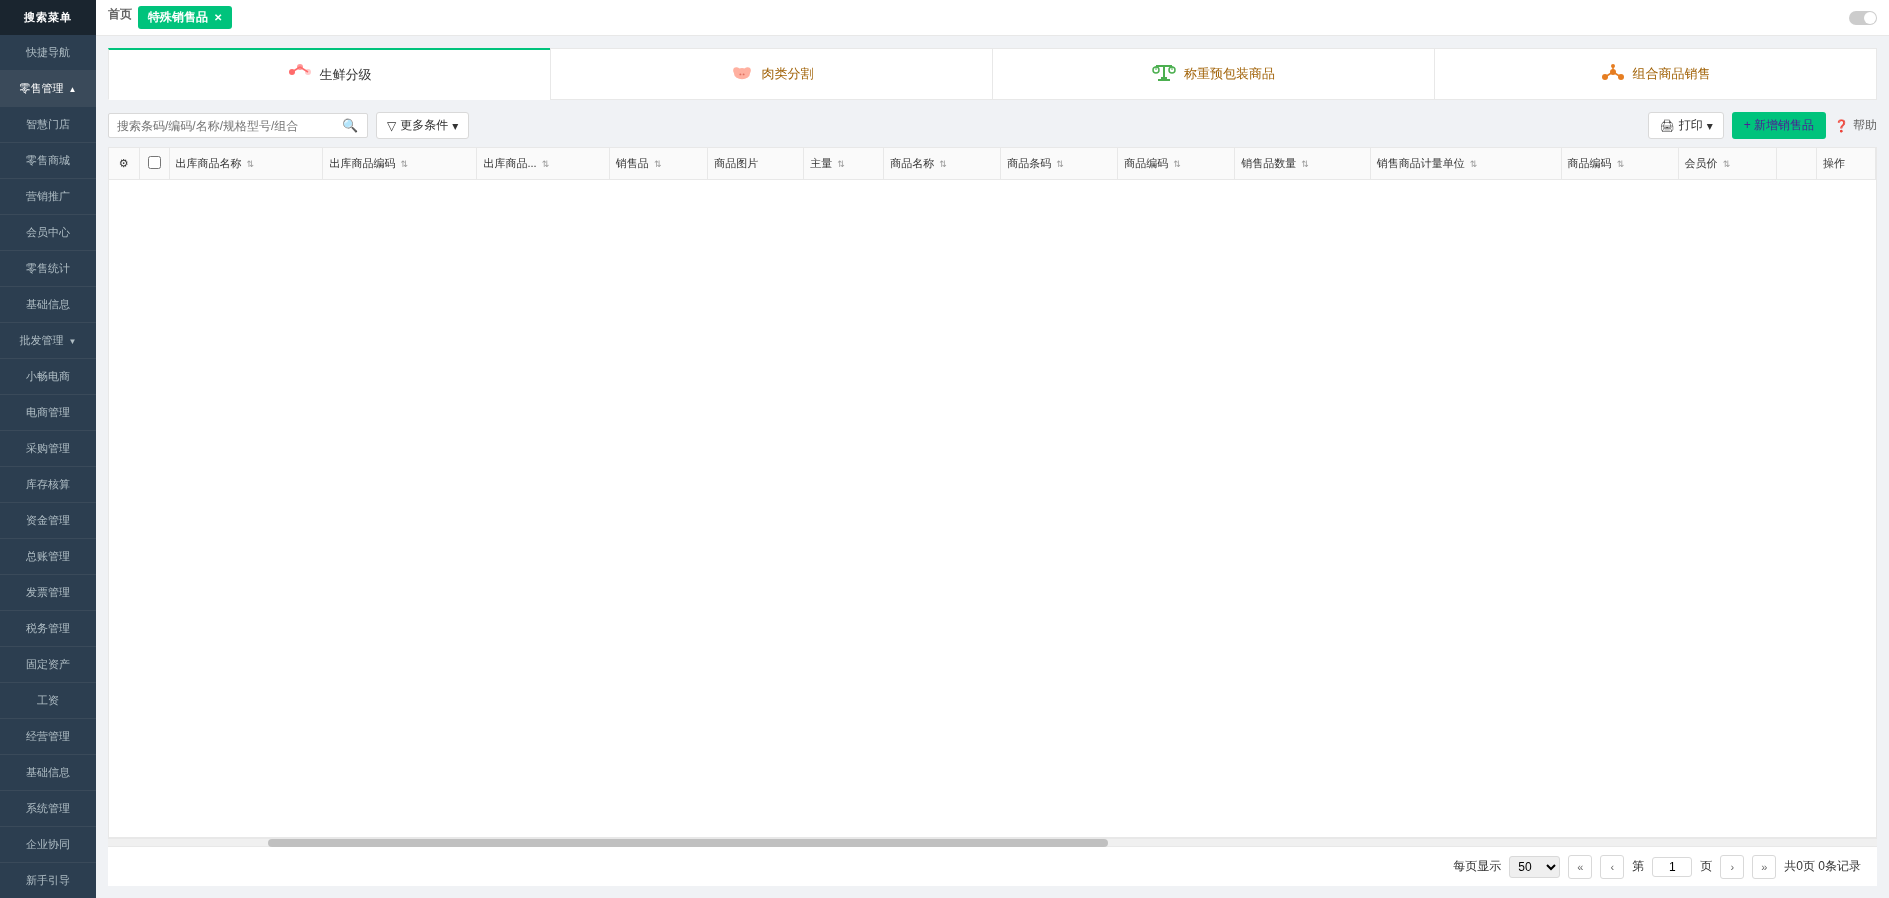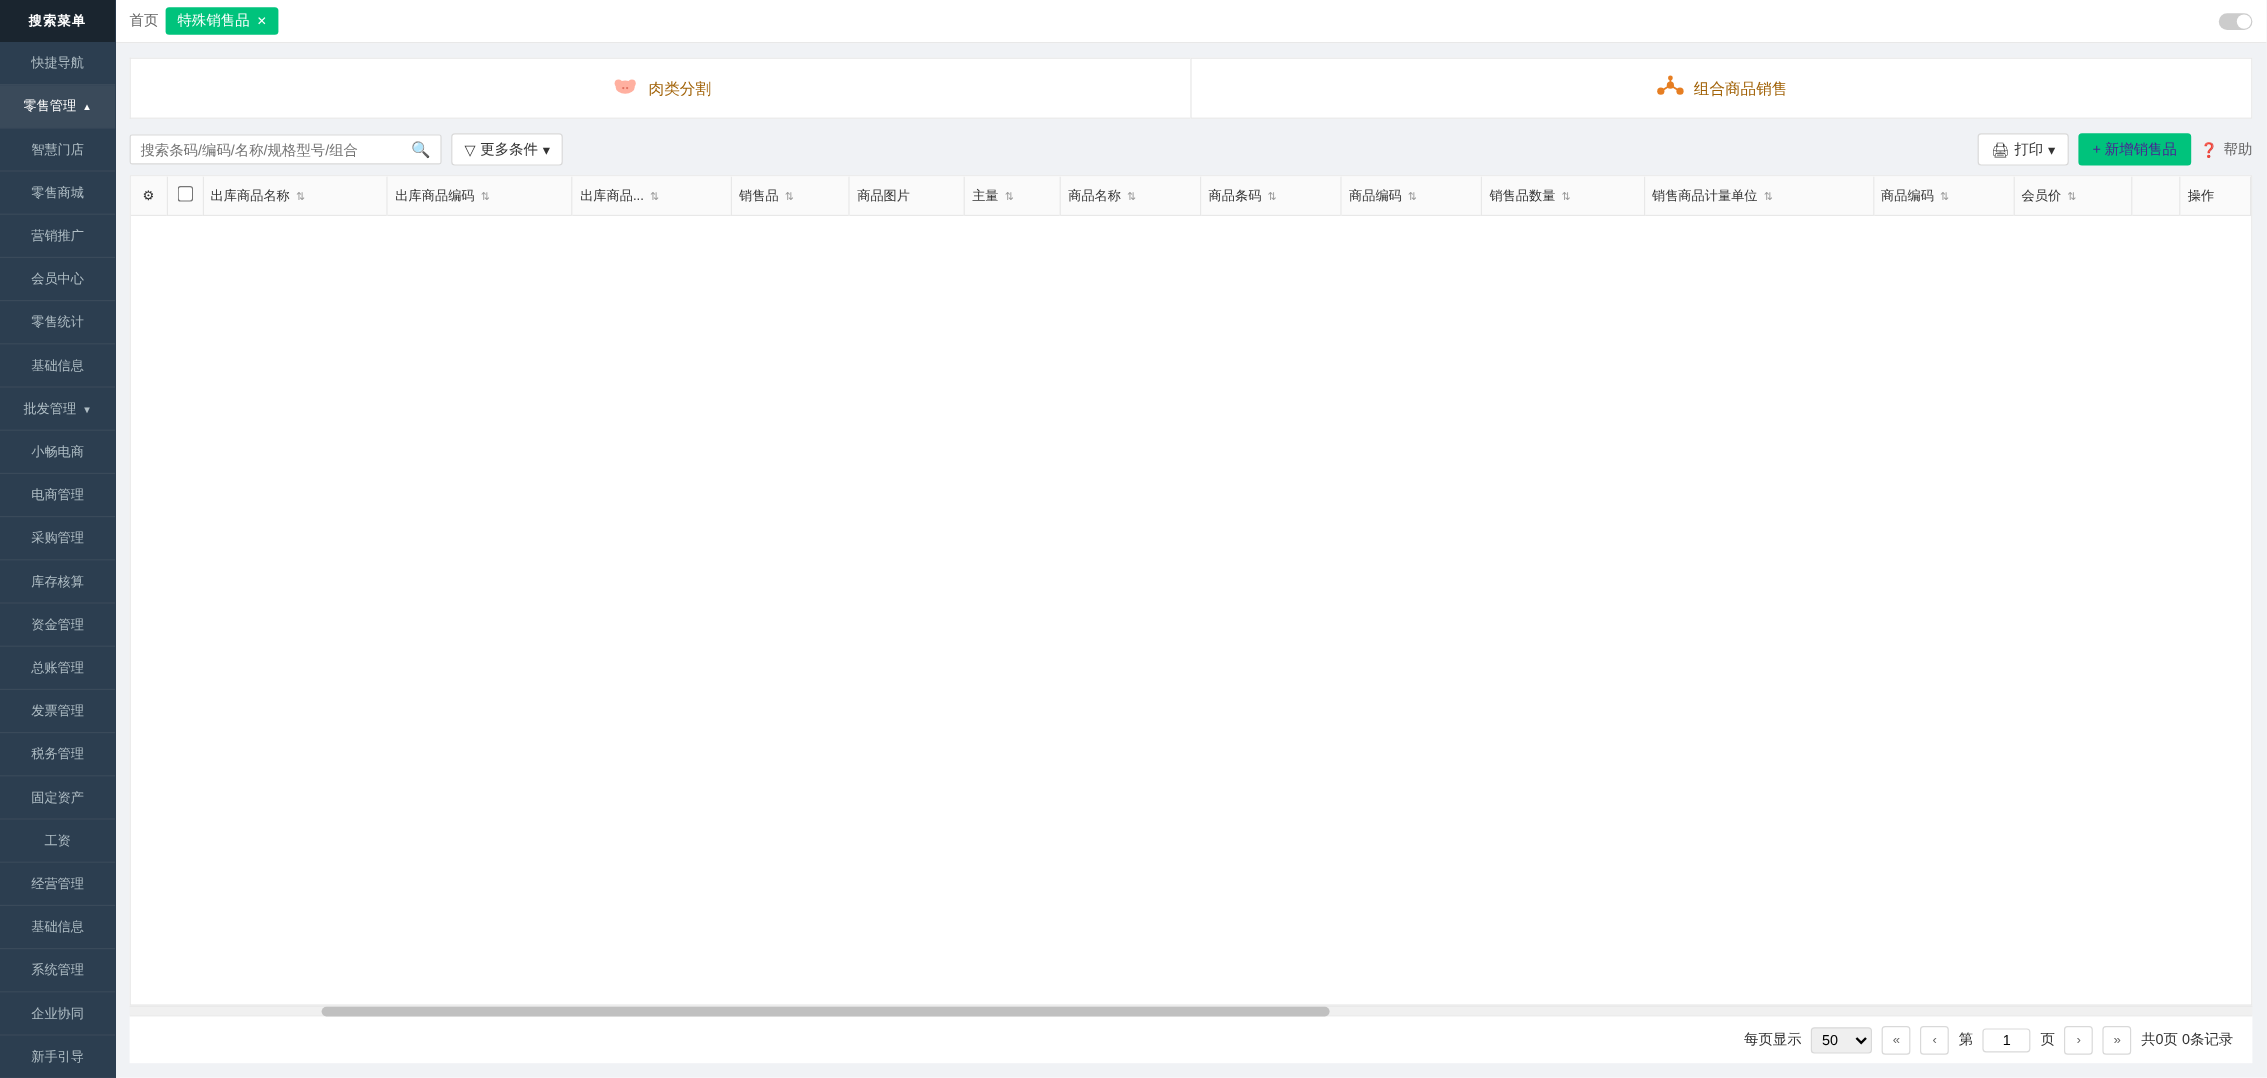--- a/index.html
+++ b/index.html
@@ -51,24 +51,25 @@
       background: #fff;
       border-bottom: 1px solid #e8e8e8;
       padding: 0 12px;
       display: flex;
       align-items: center;
       height: 36px;
       flex-shrink: 0;
     }
     .topbar-breadcrumb {
       display: flex;
-      align-items: center;
+      align-items: flex-start;
       font-size: 12px;
       color: #666;
       gap: 6px;
+      font-weight: bold;
     }
     .breadcrumb-home {
       color: #666;
       cursor: pointer;
     }
     .breadcrumb-active {
       background: #00c37c;
       color: #fff;
       padding: 3px 10px;
       border-radius: 3px;
@@ -380,32 +381,61 @@
     <div style="margin-left:auto; display:flex; align-items:center; gap:4px;">
       <div style="width:28px; height:14px; background:#ccc; border-radius:7px; position:relative; cursor:pointer;">
         <div style="width:12px; height:12px; background:#fff; border-radius:50%; position:absolute; top:1px; right:1px;"></div>
       </div>
     </div>
   </div>
 
   <div class="content-area">
 
     <div class="tabs-row">
+      <div class="tab-item active">
+        <span class="tab-icon tab-icon-fresh">
+          
+          <svg width="24" height="20" viewBox="0 0 24 20">
+            <circle cx="4" cy="10" r="3" fill="#ff6b6b"></circle>
+            <circle cx="12" cy="5" r="3" fill="#ff9999"></circle>
+            <circle cx="20" cy="10" r="3" fill="#ffcccc"></circle>
+            <line x1="4" y1="10" x2="12" y2="5" stroke="#ff6b6b" stroke-width="1.5"></line>
+            <line x1="12" y1="5" x2="20" y2="10" stroke="#ff6b6b" stroke-width="1.5"></line>
+          </svg>
+        </span>
+        <span>生鲜分级</span>
+      </div>
       <div class="tab-item">
         <span class="tab-icon tab-icon-meat">
           
           <svg width="24" height="20" viewBox="0 0 30 20">
             <ellipse cx="15" cy="12" rx="10" ry="7" fill="#ffb0a0"></ellipse>
             <circle cx="8" cy="8" r="4" fill="#ffb0a0"></circle>
             <circle cx="22" cy="8" r="4" fill="#ffb0a0"></circle>
             <circle cx="13" cy="13" r="1.2" fill="#e07060"></circle>
             <circle cx="17" cy="13" r="1.2" fill="#e07060"></circle>
           </svg>
         </span>
         <span>肉类分割</span>
+      </div>
+      <div class="tab-item">
+        <span class="tab-icon tab-icon-weigh">
+          
+          <svg width="24" height="20" viewBox="0 0 24 20">
+            <rect x="9" y="15" width="6" height="3" fill="#4caf50"></rect>
+            <rect x="6" y="17" width="12" height="2" fill="#4caf50"></rect>
+            <line x1="12" y1="4" x2="12" y2="15" stroke="#4caf50" stroke-width="2"></line>
+            <line x1="4" y1="4" x2="20" y2="4" stroke="#4caf50" stroke-width="2"></line>
+            <circle cx="4" cy="8" r="3" fill="none" stroke="#4caf50" stroke-width="1.5"></circle>
+            <circle cx="20" cy="8" r="3" fill="none" stroke="#4caf50" stroke-width="1.5"></circle>
+            <line x1="4" y1="4" x2="4" y2="8" stroke="#4caf50" stroke-width="1"></line>
+            <line x1="20" y1="4" x2="20" y2="8" stroke="#4caf50" stroke-width="1"></line>
+          </svg>
+        </span>
+        <span>称重预包装商品</span>
       </div>
       <div class="tab-item">
         <span class="tab-icon tab-icon-combo">
           
           <svg width="24" height="20" viewBox="0 0 24 20">
             <circle cx="4" cy="15" r="3" fill="#e67e22"></circle>
             <circle cx="12" cy="10" r="3" fill="#e67e22"></circle>
             <circle cx="20" cy="15" r="3" fill="#e67e22"></circle>
             <circle cx="12" cy="4" r="2" fill="#e67e22"></circle>
             <line x1="4" y1="15" x2="12" y2="10" stroke="#e67e22" stroke-width="1.5"></line>

